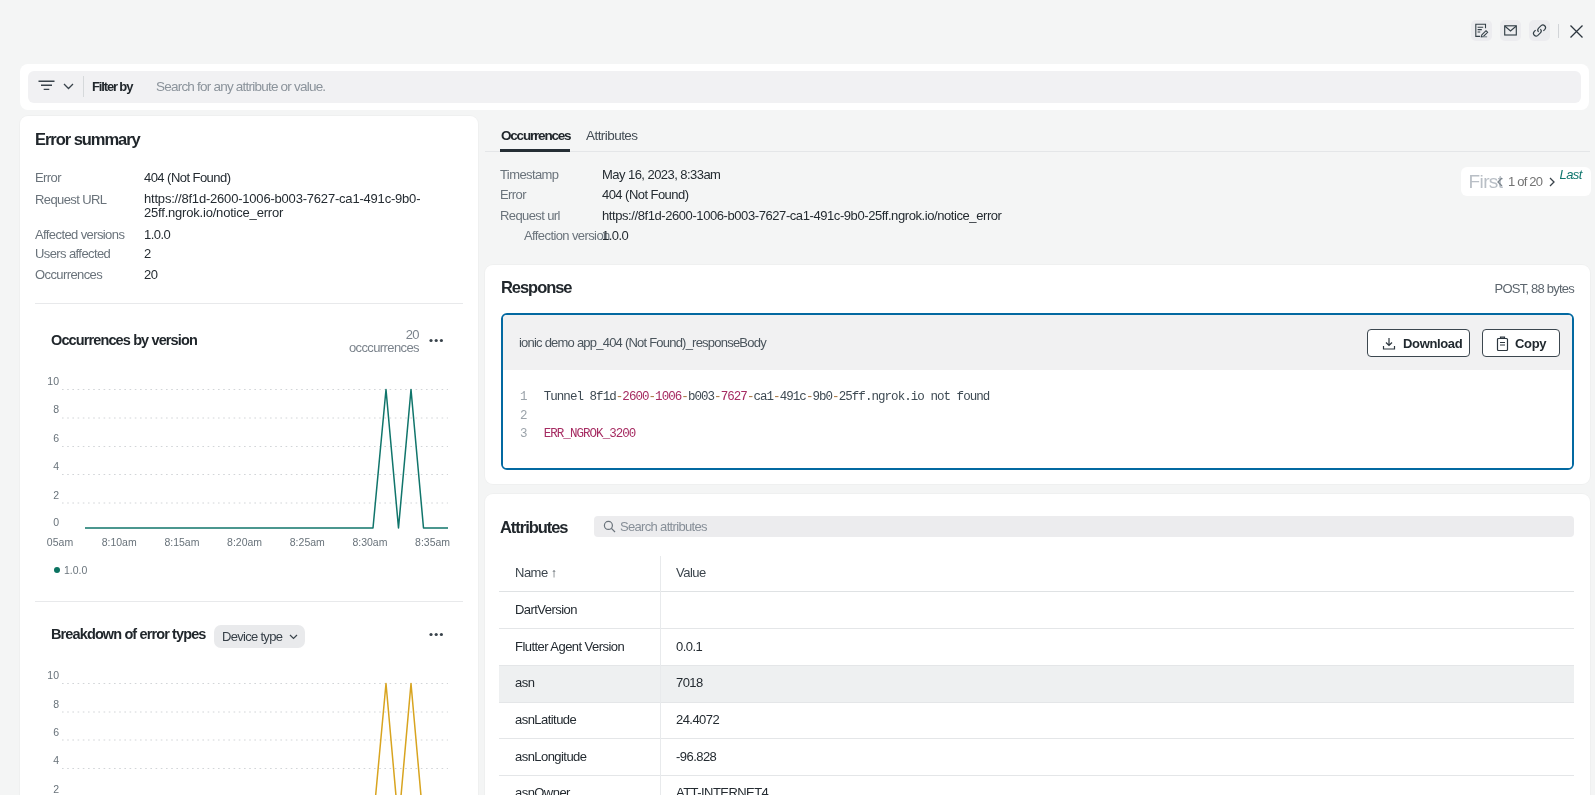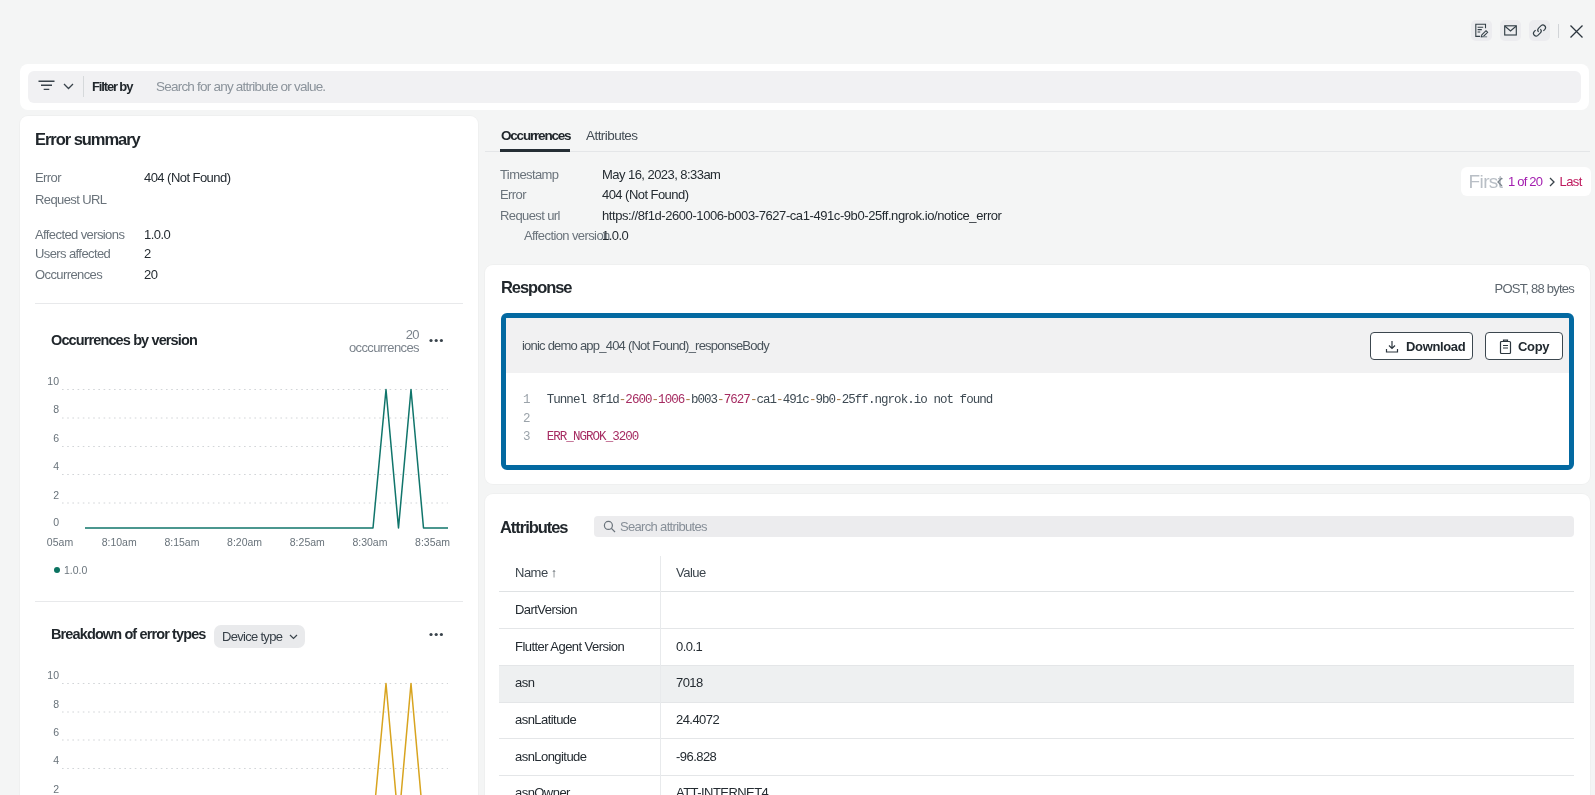--- a/index.html
+++ b/index.html
@@ -52,20 +52,21 @@
 <div class="abs" style="left:83px;top:76px;width:1px;height:21px;background:#d6d9db;"></div>
 <div class="abs" style="left:92px;top:79px;font-size:13px;line-height:15px;font-weight:bold;letter-spacing:-1.15px;color:#21272c;">Filter by</div>
 <div class="abs" style="left:140px;top:78.5px;font-size:13.5px;line-height:16px;letter-spacing:-0.78px;color:#8b939b;margin-left:16px;">Search for any attribute or value.</div>
 
 <div class="card" style="left:20px;top:116px;width:458px;height:700px;overflow:hidden;">
   <div class="h1" style="left:15px;top:14px;">Error summary</div>
 
   <div class="lbl" style="left:15px;top:54px;">Error</div>
   <div class="val" style="left:124px;top:54px;">404 (Not Found)</div>
   <div class="lbl" style="left:15px;top:76px;">Request URL</div>
+  <div class="val" style="left:124px;top:76px;letter-spacing:-0.2px;line-height:14.3px;">https://8f1d-2600-1006-b003-7627-ca1-491c-9b0-<br>25ff.ngrok.io/notice_error</div>
   <div class="lbl" style="left:15px;top:110.5px;">Affected versions</div>
   <div class="val" style="left:124px;top:110.5px;">1.0.0</div>
   <div class="lbl" style="left:15px;top:129.5px;">Users affected</div>
   <div class="val" style="left:124px;top:129.5px;">2</div>
   <div class="lbl" style="left:15px;top:150.5px;">Occurrences</div>
   <div class="val" style="left:124px;top:150.5px;">20</div>
 
   <div class="abs" style="left:15px;top:187px;width:428px;height:1px;background:#e8e9eb;"></div>
 
   <div class="h2" style="left:31px;top:216px;">Occurrences by version</div>
@@ -151,31 +152,31 @@
 <div class="lbl" style="left:500px;top:208px;">Request url</div>
 <div class="val" style="left:602px;top:208px;letter-spacing:-0.42px;">https://8f1d-2600-1006-b003-7627-ca1-491c-9b0-25ff.ngrok.io/notice_error</div>
 <div class="lbl" style="left:500px;top:228px;margin-left:24px;">Affection version</div>
 <div class="val" style="left:602px;top:228px;">1.0.0</div>
 
 <div class="abs" style="left:1461px;top:167px;width:130px;height:29px;background:#fff;border-radius:6px;"></div>
 <div class="abs" style="left:1468.5px;top:174px;font-size:19px;line-height:16px;letter-spacing:-0.6px;color:#b9bfc6;">First</div>
 <svg class="abs" style="left:1496.5px;top:177px;" width="6" height="10" viewBox="0 0 6 10" fill="none" stroke="#7c858d" stroke-width="1.3">
     <path d="M5 1 L1 5 L5 9"></path>
   </svg>
-<div class="abs" style="left:1508px;top:174px;font-size:13px;line-height:16px;letter-spacing:-0.8px;color:#a21caf;">1 of 20</div>
+<div class="abs" style="left:1508px;top:174px;font-size:13px;line-height:16px;letter-spacing:-0.8px;color:#737373;">1 of 20</div>
 <svg class="abs" style="left:1548.5px;top:177px;" width="6" height="10" viewBox="0 0 6 10" fill="none" stroke="#39424a" stroke-width="1.3">
     <path d="M1 1 L5 5 L1 9"></path>
   </svg>
-<div class="abs" style="left:1559.5px;top:174px;font-size:13px;line-height:16px;letter-spacing:-0.6px;color:#be185d;">Last</div>
+<div class="abs" style="left:1559.5px;top:167px;font-size:13px;line-height:16px;letter-spacing:-0.6px;color:#0f766e;font-style:italic;">Last</div>
 
 <div class="card" style="left:485px;top:265px;width:1105px;height:219px;">
   <div class="h1" style="left:16px;top:13px;">Response</div>
   <div class="abs" style="left:889px;top:16px;width:200px;text-align:right;font-size:13px;line-height:16px;letter-spacing:-0.78px;color:#5d666e;">POST, 88 bytes</div>
 
-  <div class="abs" style="left:16px;top:48px;width:1073px;height:157px;border:5px solid #0369a1;border-radius:6px;overflow:hidden;padding-left:30px;">
+  <div class="abs" style="left:16px;top:48px;width:1073px;height:157px;border:2px solid #0369a1;border-radius:6px;overflow:hidden;padding-left:30px;">
     <div class="abs" style="left:0;top:0;width:100%;height:55px;background:#f1f1f2;"></div>
     <div class="abs" style="left:16px;top:20px;font-size:13px;line-height:16px;letter-spacing:-0.78px;color:#4a545c;">ionic demo app_404 (Not Found)_responseBody</div>
 
     <div class="abs" style="left:864px;top:14px;width:103px;height:28px;background:#fff;border:1px solid #3c474f;border-radius:4px;">
       <svg class="abs" style="left:14px;top:6.5px;" width="14" height="14" viewBox="0 0 14 14" fill="none" stroke="#2c363e" stroke-width="1.2">
         <path d="M7 1 V8 M4 5.5 L7 8.5 L10 5.5 M1.5 9 V12 H12.5 V9"></path>
       </svg>
       <div class="abs" style="left:35px;top:6px;font-size:13px;line-height:15px;font-weight:bold;letter-spacing:-0.35px;color:#21292f;">Download</div>
     </div>
 

